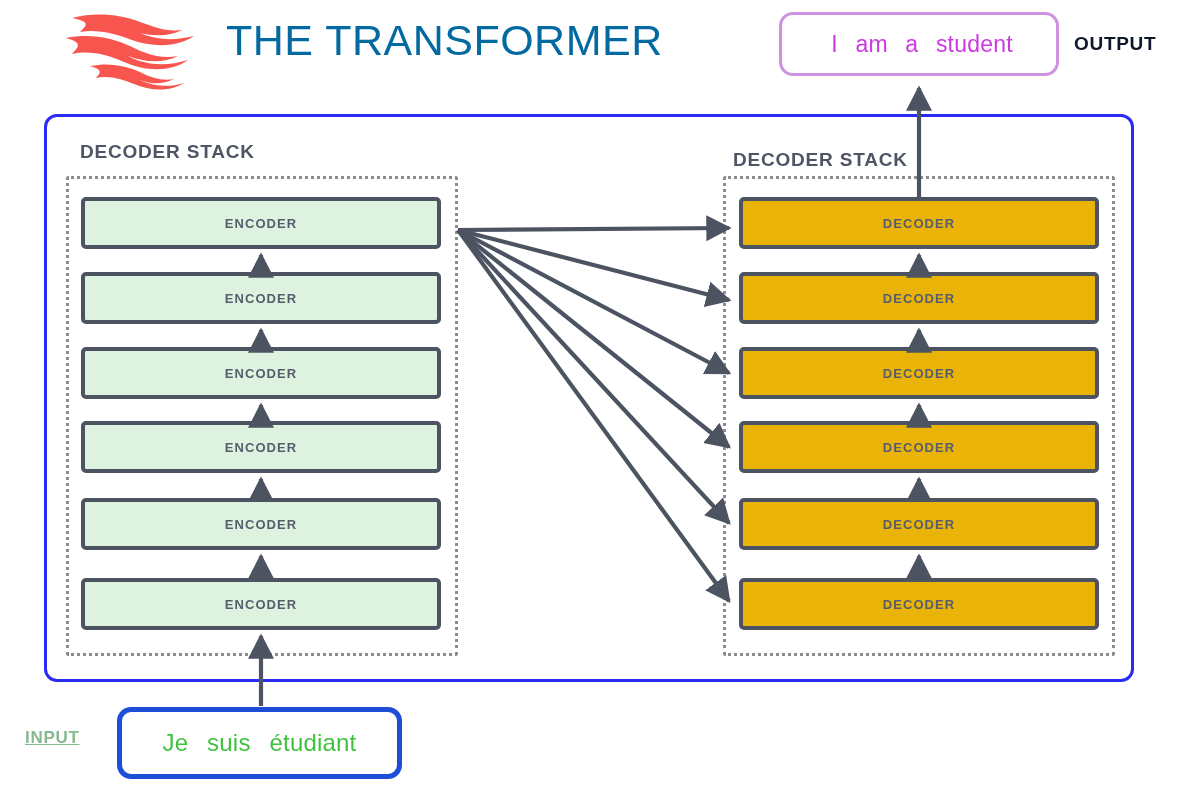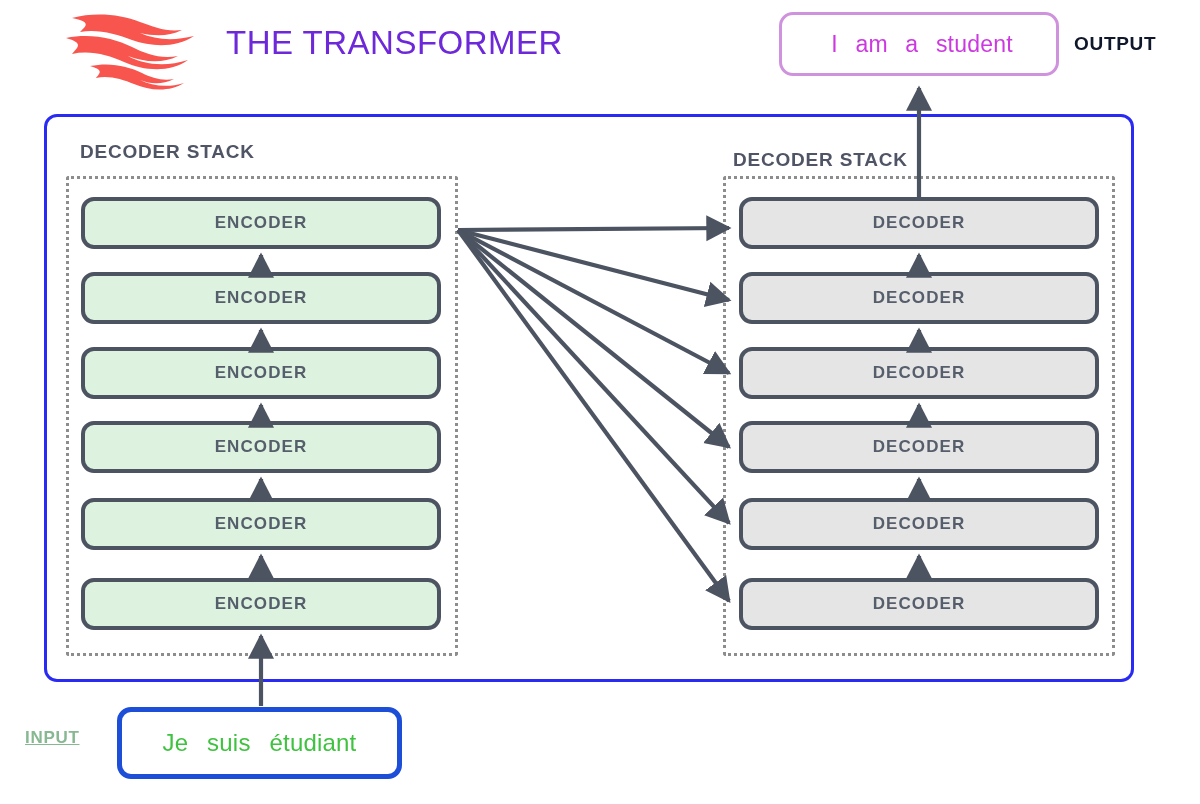--- a/index.html
+++ b/index.html
@@ -23,24 +23,24 @@
   }
 
   
   #logo {
     position: absolute;
     left: 62px; top: 10px;
     width: 152px; height: 84px;
   }
   #app-title {
     position: absolute;
-    left: 226px; top: 24px;
-    font-size: 33px;
+    left: 226px; top: 16px;
+    font-size: 43px;
     letter-spacing: 0.5px;
-    color: #6d28d9;
+    color: #0369a1;
     font-weight: 400;
     white-space: nowrap;
   }
 
   
   #output-box {
     position: absolute;
     left: 779px; top: 12px;
     width: 280px; height: 64px;
     border: 3px solid #cf92dd;
@@ -136,31 +136,31 @@
   #encoder-frame { left: 66px;  width: 392px; }
   #decoder-frame { left: 723px; width: 392px; }
 
   
   .block {
     position: absolute;
     width: 360px;
     height: 52px;
     box-sizing: border-box;
     border: 4px solid #4c5361;
-    border-radius: 13px;
+    border-radius: 5px;
     display: flex;
     align-items: center;
     justify-content: center;
-    font-size: 17px;
+    font-size: 13px;
     font-weight: bold;
     letter-spacing: 1.1px;
     color: #565e6c;
   }
   .encoder-block { left: 81px;  background: #ddf3e0; }
-  .decoder-block { left: 739px; background: #e5e5e5; }
+  .decoder-block { left: 739px; background: #eab308; }
 
   
   #arrows {
     position: absolute;
     left: 0; top: 0;
     width: 1200px; height: 804px;
     pointer-events: none;
   }
 </style>
 </head>

